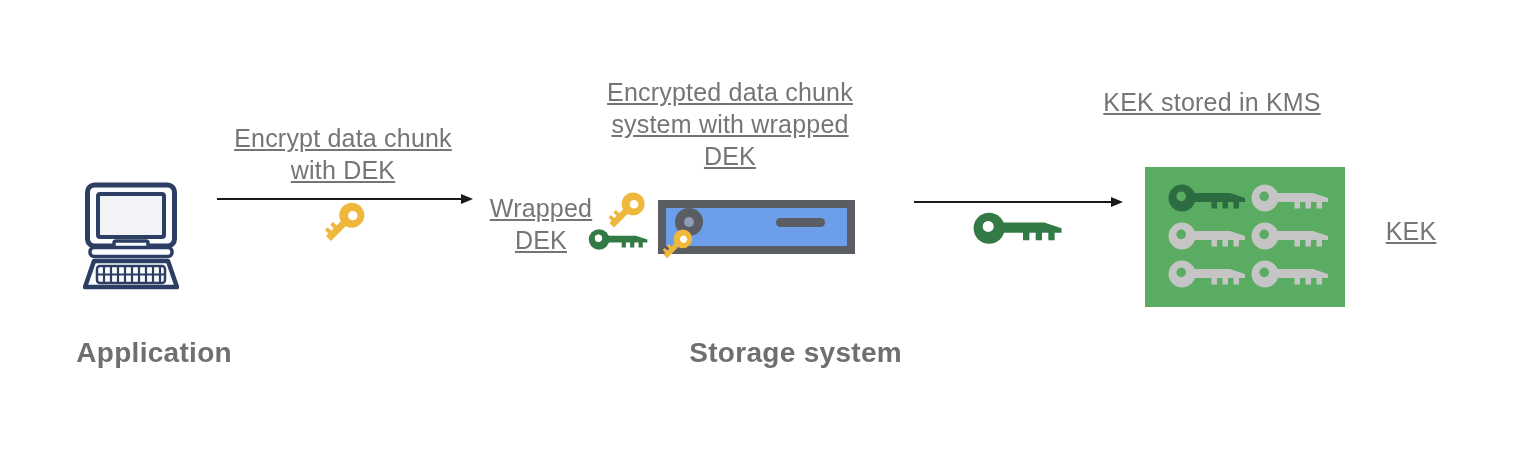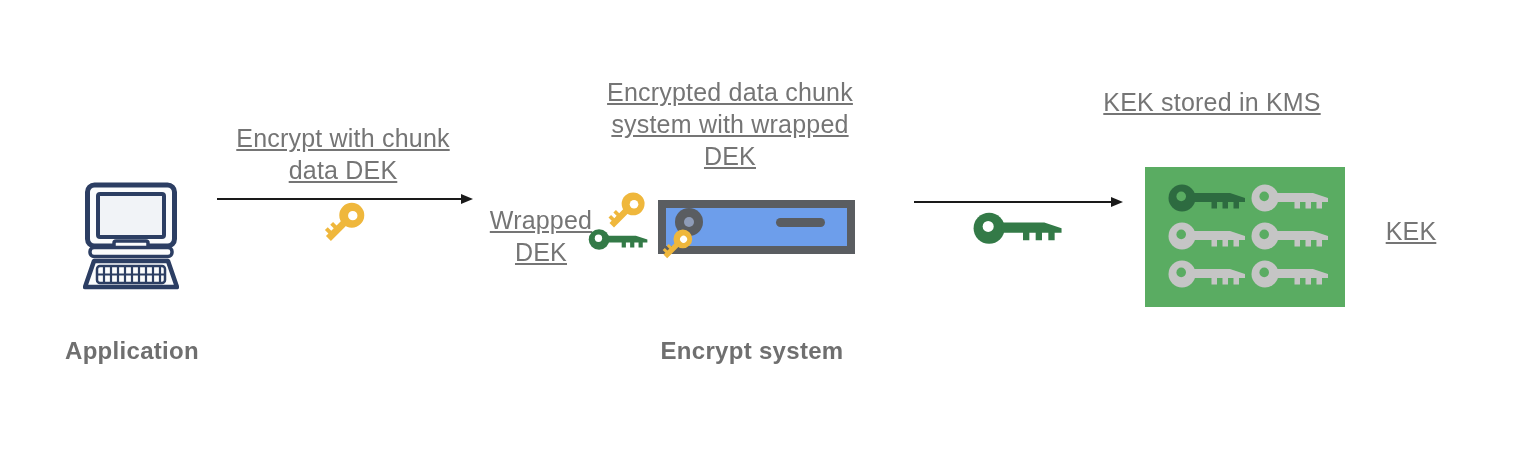--- a/index.html
+++ b/index.html
@@ -19,21 +19,21 @@
   .canvas{
     position:relative;width:1536px;height:461px;background:#fff;overflow:hidden;
     font-family:"Liberation Sans",sans-serif;
   }
   .abs{position:absolute;}
   .caption{
     color:var(--text-gray);font-size:25px;line-height:32px;text-align:center;
     letter-spacing:.2px;white-space:nowrap;text-decoration:underline;
   }
   .node-label{
-    color:var(--label-gray);font-size:24px;font-weight:700;text-align:center;
+    color:var(--label-gray);font-size:28px;font-weight:700;text-align:right;
     letter-spacing:.3px;white-space:nowrap;
   }
   .key{display:block;}
   .key svg,.arrow svg,.icon svg{display:block;width:100%;height:100%;}
   .rot135{transform:rotate(135deg);transform-origin:50% 50%;}
   .drive{
     background:var(--drive-blue);
     border:8px solid var(--drive-gray);
     box-sizing:border-box;
   }
@@ -78,34 +78,34 @@
       <rect x="31" y="59" width="34" height="10" rx="2" stroke-width="3.5" fill="#FBFCFD"></rect>
       <rect x="7" y="65.5" width="82" height="9" rx="4" stroke-width="3.5" fill="#FBFCFD"></rect>
       <path d="M11 79 L85 79 L94 105 L2 105 Z" stroke-width="4.5" fill="#FBFCFD"></path>
       <rect x="14" y="84" width="68" height="17" rx="3" stroke-width="2.5"></rect>
       <path stroke-width="2.2" d="M21 84V101 M28 84V101 M35 84V101 M42 84V101 M49 84V101 M56 84V101 M63 84V101 M70 84V101 M77 84V101 M14 92.5H82"></path>
     </svg>
   </div>
   <div class="abs node-label" style="left:32px;top:337px;width:200px;">Application</div>
 
   <div class="abs caption" style="left:183px;top:122px;width:320px;">
-    <div>Encrypt with chunk</div>
-    <div>data DEK</div>
+    <div>Encrypt data chunk</div>
+    <div>with DEK</div>
   </div>
   <div class="abs arrow" style="left:217px;top:191px;width:256px;height:16px;">
     <svg viewBox="0 0 256 16">
       <line x1="0" y1="8" x2="245" y2="8" stroke="var(--arrow-black)" stroke-width="2"></line>
       <polygon points="244,3 256,8 244,13" fill="var(--arrow-black)"></polygon>
     </svg>
   </div>
   <svg class="abs key rot135" style="left:320px;top:210px;width:48px;height:26px;color:var(--key-yellow);">
       <use href="#key-r"></use>
     </svg>
 
-  <div class="abs caption" style="left:480px;top:204px;width:122px;">
+  <div class="abs caption" style="left:480px;top:192px;width:122px;">
     <div>Wrapped</div>
     <div>DEK</div>
   </div>
   <div class="abs" style="left:586px;top:186px;width:80px;height:68px;">
     <svg class="key rot135" style="position:absolute;left:18px;top:13px;width:44px;height:24px;color:var(--key-yellow);">
         <use href="#key-r"></use>
       </svg>
     <svg class="key" style="position:absolute;left:2px;top:42px;width:62px;height:23px;color:var(--key-green);">
         <use href="#key-h"></use>
       </svg>
@@ -118,21 +118,21 @@
   </div>
   <div class="abs drive" style="left:658px;top:200px;width:197px;height:54px;">
     <div class="drive-circle">
       <div class="drive-circle-hole"></div>
     </div>
     <div class="drive-dash"></div>
   </div>
   <svg class="abs key rot135" style="left:659px;top:235px;width:36px;height:19.5px;color:var(--key-yellow);z-index:2;">
       <use href="#key-r"></use>
     </svg>
-  <div class="abs node-label" style="left:602px;top:337px;width:300px;">Encrypt system</div>
+  <div class="abs node-label" style="left:602px;top:337px;width:300px;">Storage system</div>
 
   <div class="abs arrow" style="left:914px;top:194px;width:209px;height:16px;">
     <svg viewBox="0 0 209 16">
       <line x1="0" y1="8" x2="198" y2="8" stroke="var(--arrow-black)" stroke-width="2"></line>
       <polygon points="197,3 209,8 197,13" fill="var(--arrow-black)"></polygon>
     </svg>
   </div>
   <svg class="abs key" style="left:973px;top:211px;width:92px;height:34.5px;color:var(--key-green);">
       <use href="#key-h"></use>
     </svg>

